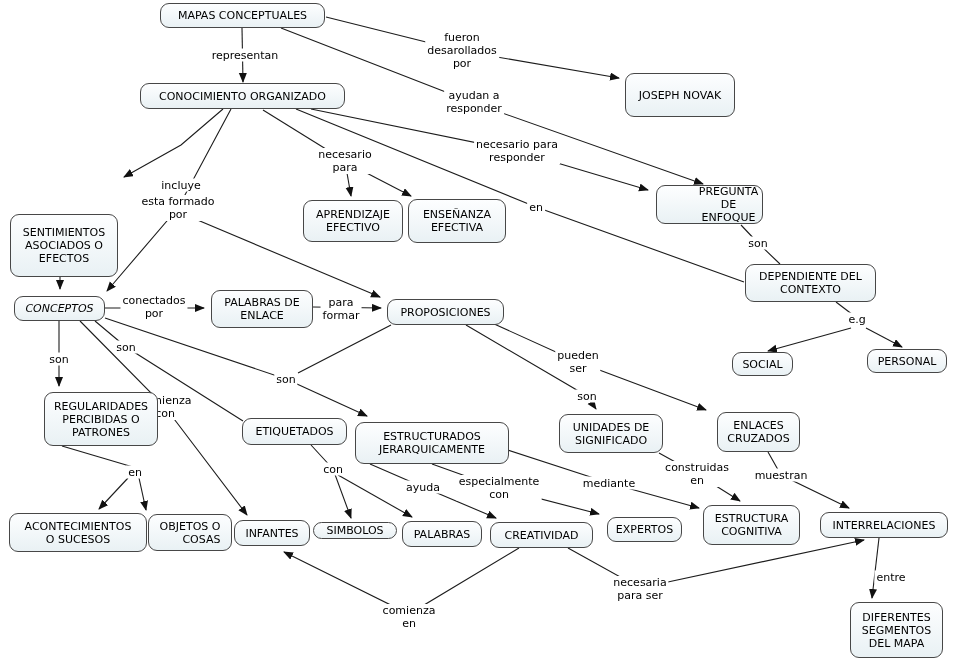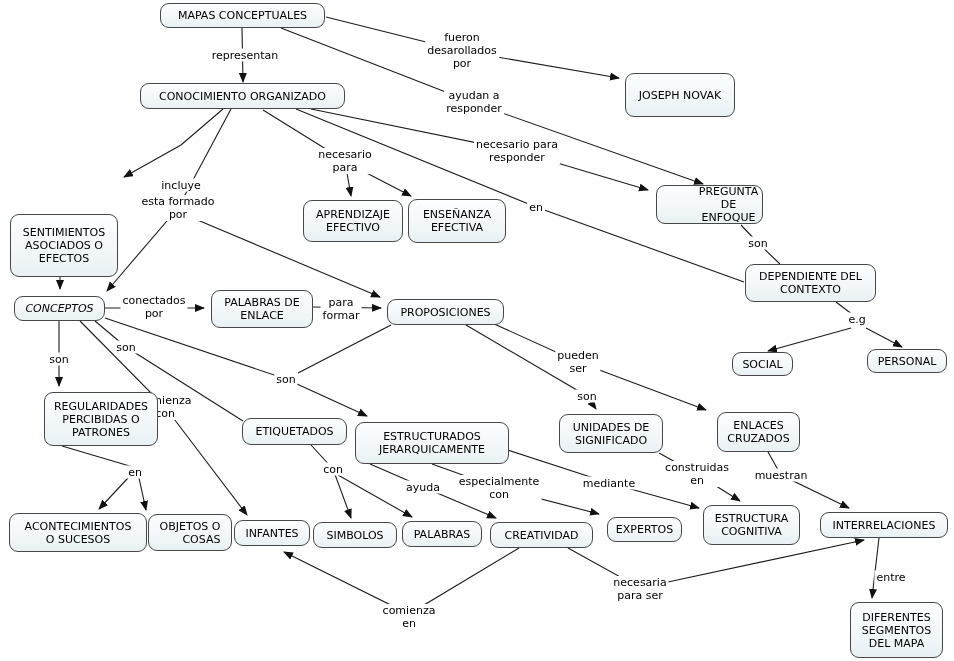--- a/index.html
+++ b/index.html
@@ -169,21 +169,21 @@
 JERARQUICAMENTE</div>
     <div class="node" style="left: 559px; top: 414px; width: 104px; height: 39px;">UNIDADES DE
 SIGNIFICADO</div>
     <div class="node" style="left: 717px; top: 412px; width: 83px; height: 40px;">ENLACES
 CRUZADOS</div>
     <div class="node" style="left: 9px; top: 513px; width: 138px; height: 39px;">ACONTECIMIENTOS
 O SUCESOS</div>
     <div class="node" style="left: 148px; top: 514px; width: 84px; height: 37px; text-align: right;">OBJETOS O
 COSAS</div>
     <div class="node" style="left: 234px; top: 520px; width: 76px; height: 26px;">INFANTES</div>
-    <div class="node" style="left: 313px; top: 522px; width: 84px; height: 26px;">SIMBOLOS</div>
+    <div class="node" style="left: 313px; top: 522px; width: 84px; height: 17px;">SIMBOLOS</div>
     <div class="node" style="left: 402px; top: 521px; width: 80px; height: 26px;">PALABRAS</div>
     <div class="node" style="left: 490px; top: 522px; width: 103px; height: 26px;">CREATIVIDAD</div>
     <div class="node" style="left: 607px; top: 517px; width: 75px; height: 25px;">EXPERTOS</div>
     <div class="node" style="left: 703px; top: 505px; width: 97px; height: 40px;">ESTRUCTURA
 COGNITIVA</div>
     <div class="node" style="left: 820px; top: 512px; width: 128px; height: 26px;">INTERRELACIONES</div>
     <div class="node" style="left: 850px; top: 602px; width: 93px; height: 56px;">DIFERENTES
 SEGMENTOS
 DEL MAPA</div>
   </div>

